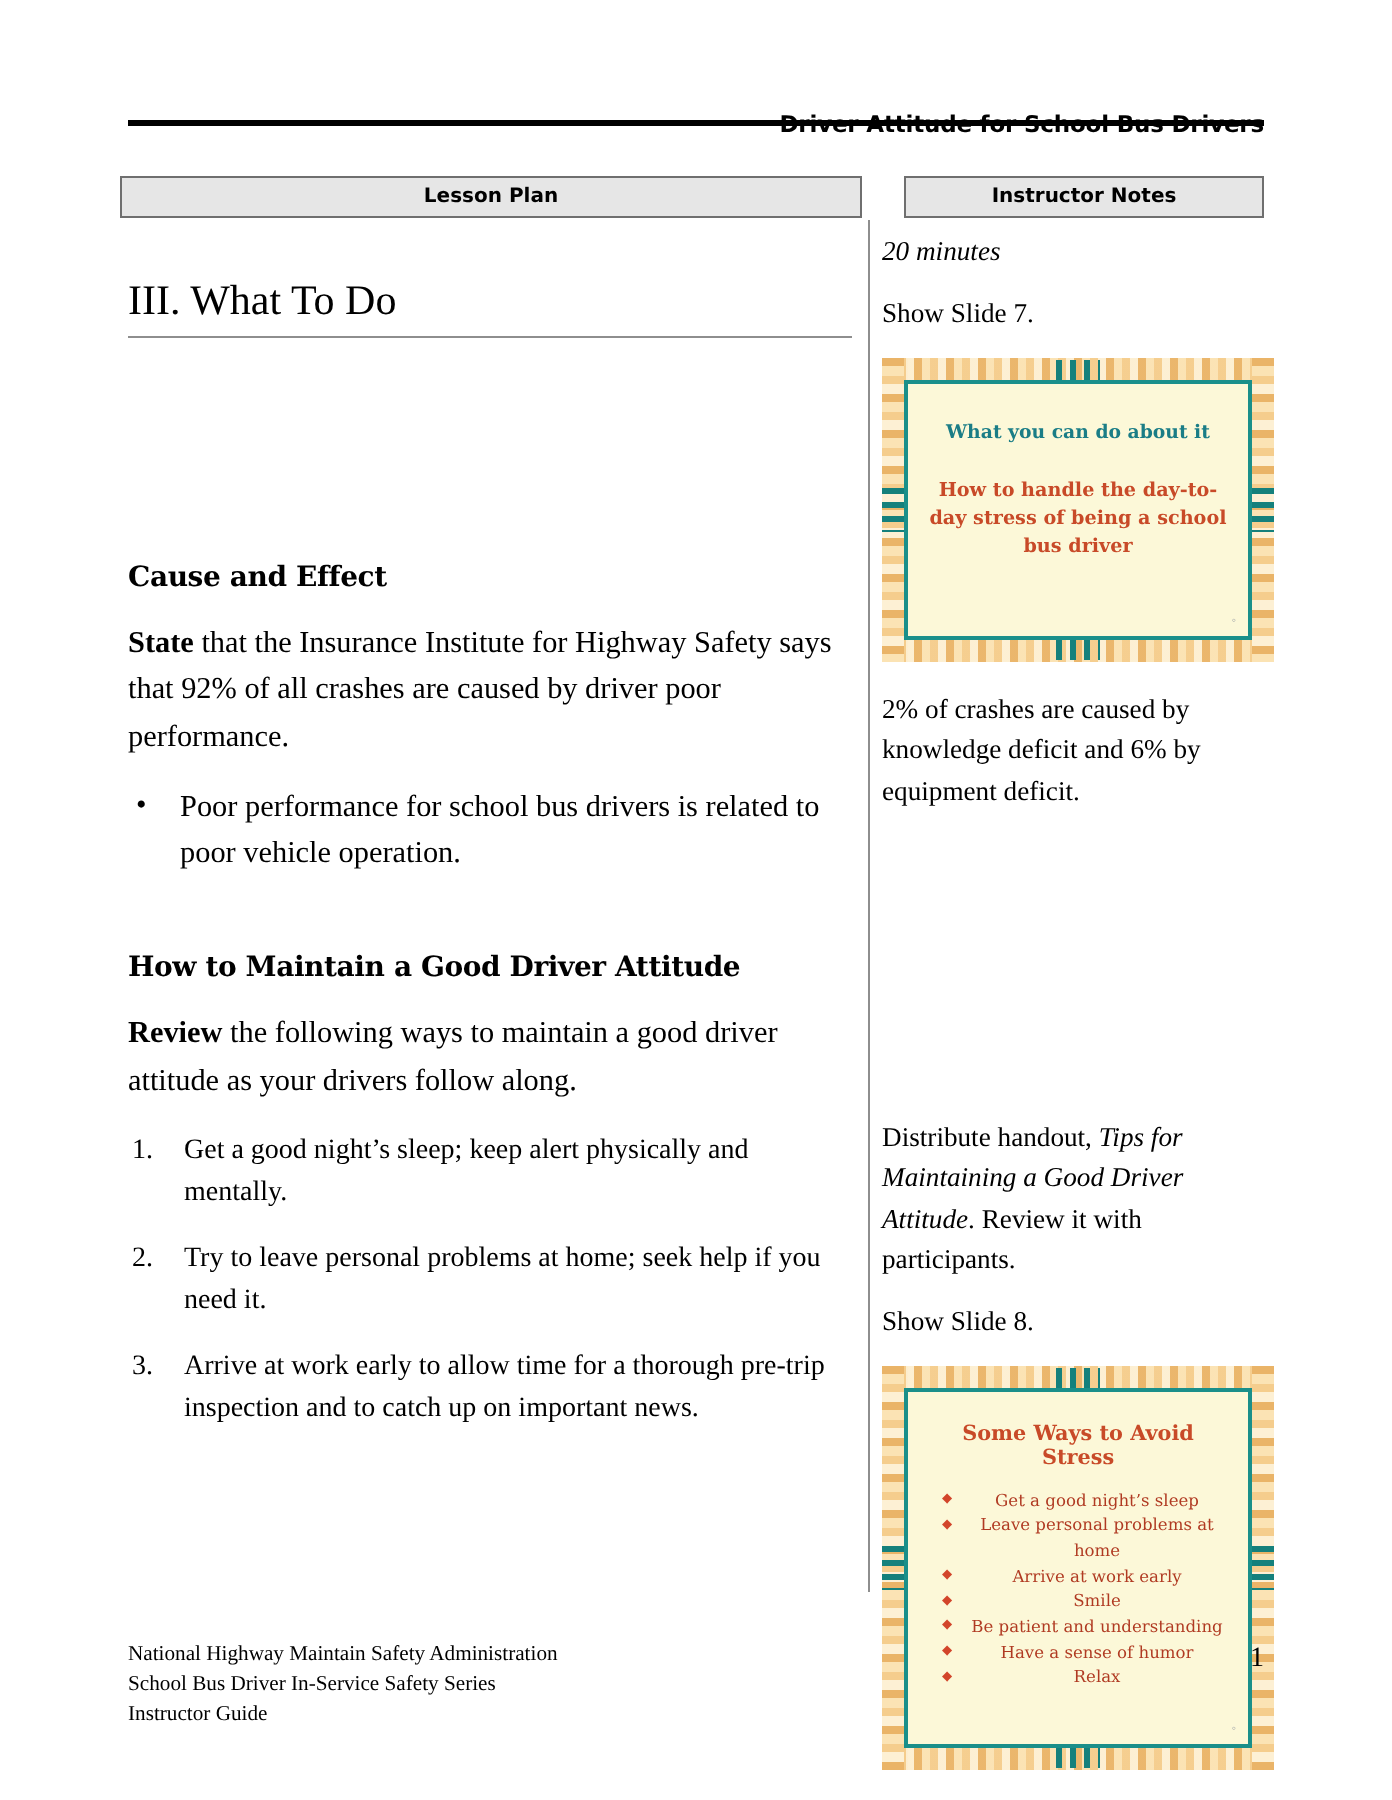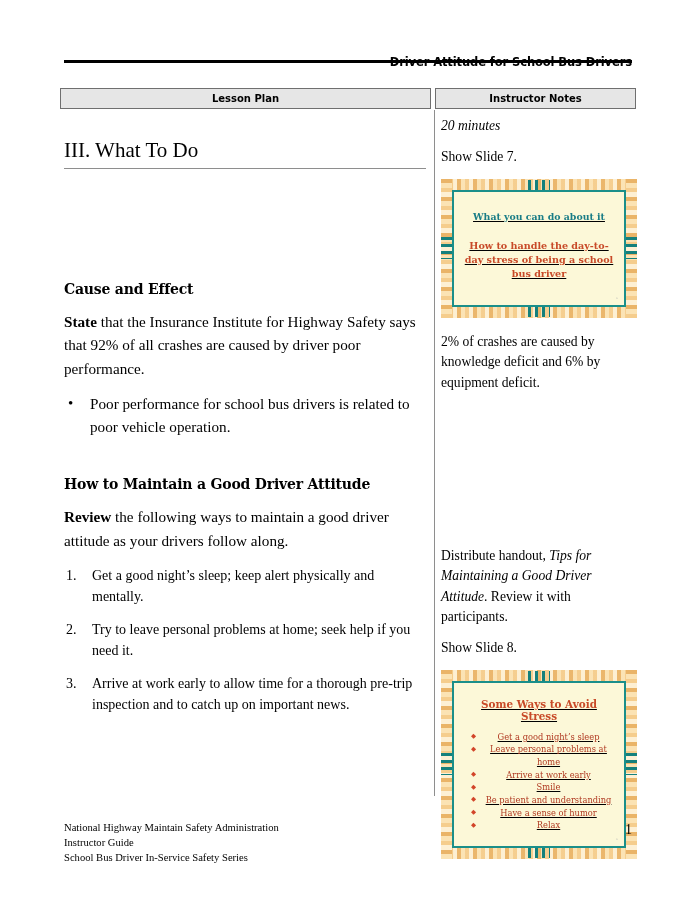--- a/index.html
+++ b/index.html
@@ -48,21 +48,21 @@
     border: 1px solid #6f6f6f;
     background: #e6e6e6;
     font-family: "DejaVu Sans", sans-serif;
     font-weight: bold;
     font-size: 10px;
     text-align: center;
     line-height: 19px;
     color: #000;
   }
   .col-head.left  { left: 60px;  width: 371px; }
-  .col-head.right { left: 435px; width: 201px; }
+  .col-head.right { left: 452px; width: 180px; }
 
   
   .col-divider {
     position: absolute;
     left: 434px;
     top: 110px;
     width: 1px;
     height: 686px;
     background: #8e8e8e;
   }
@@ -188,24 +188,23 @@
       #f5cd8d 9px, #f5cd8d 13px,
       #fdf0d4 13px, #fdf0d4 18px);
   }
   .slide-side.l { left: 0; }
   .slide-side.r { right: 0; }
 
   .slide-inner {
     position: relative;
     border: 2px solid #1a8f8a;
     background: #fcf8d8;
-    padding: 9px 8px 10px 8px;
+    padding: 9px 8px 23px 8px;
     z-index: 3;
     text-align: center;
-    text-decoration: underline;
   }
   
   .tick-v {
     position: absolute;
     left: 50%;
     transform: translateX(-50%);
     width: 22px;
     height: 10px;
     z-index: 4;
     background: repeating-linear-gradient(90deg,
@@ -385,16 +384,16 @@
         <li>Relax</li>
       </ul>
       <span class="slide-dot">◦</span>
     </div>
   </div>
 
 </div>
 
 <div class="footer">
   <div>National Highway Maintain Safety Administration</div>
+  <div>School Bus Driver In-Service Safety Series</div>
   <div>Instructor Guide</div>
-  <div>School Bus Driver In-Service Safety Series</div>
   <div class="pg">11</div>
 </div>
 
 </body></html>

